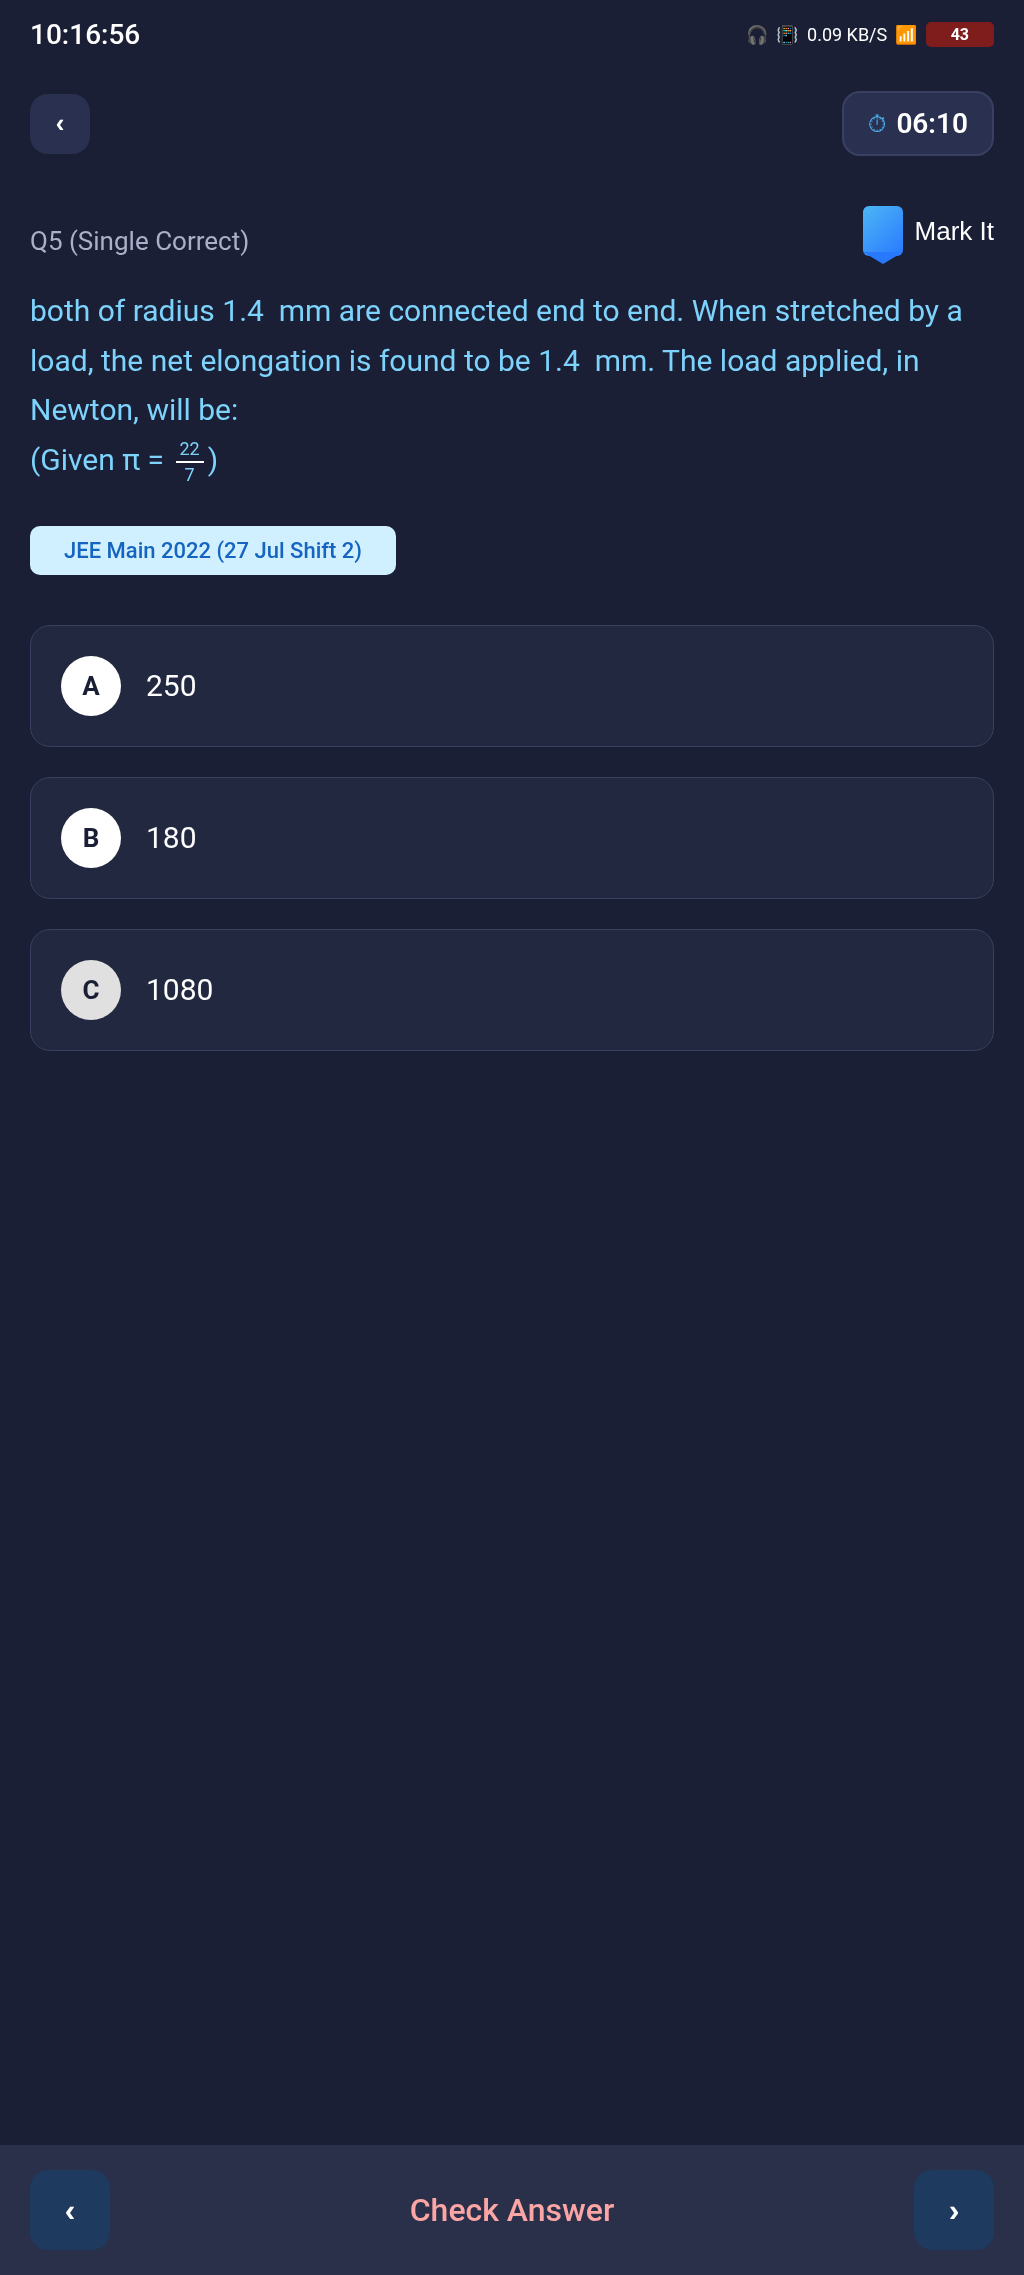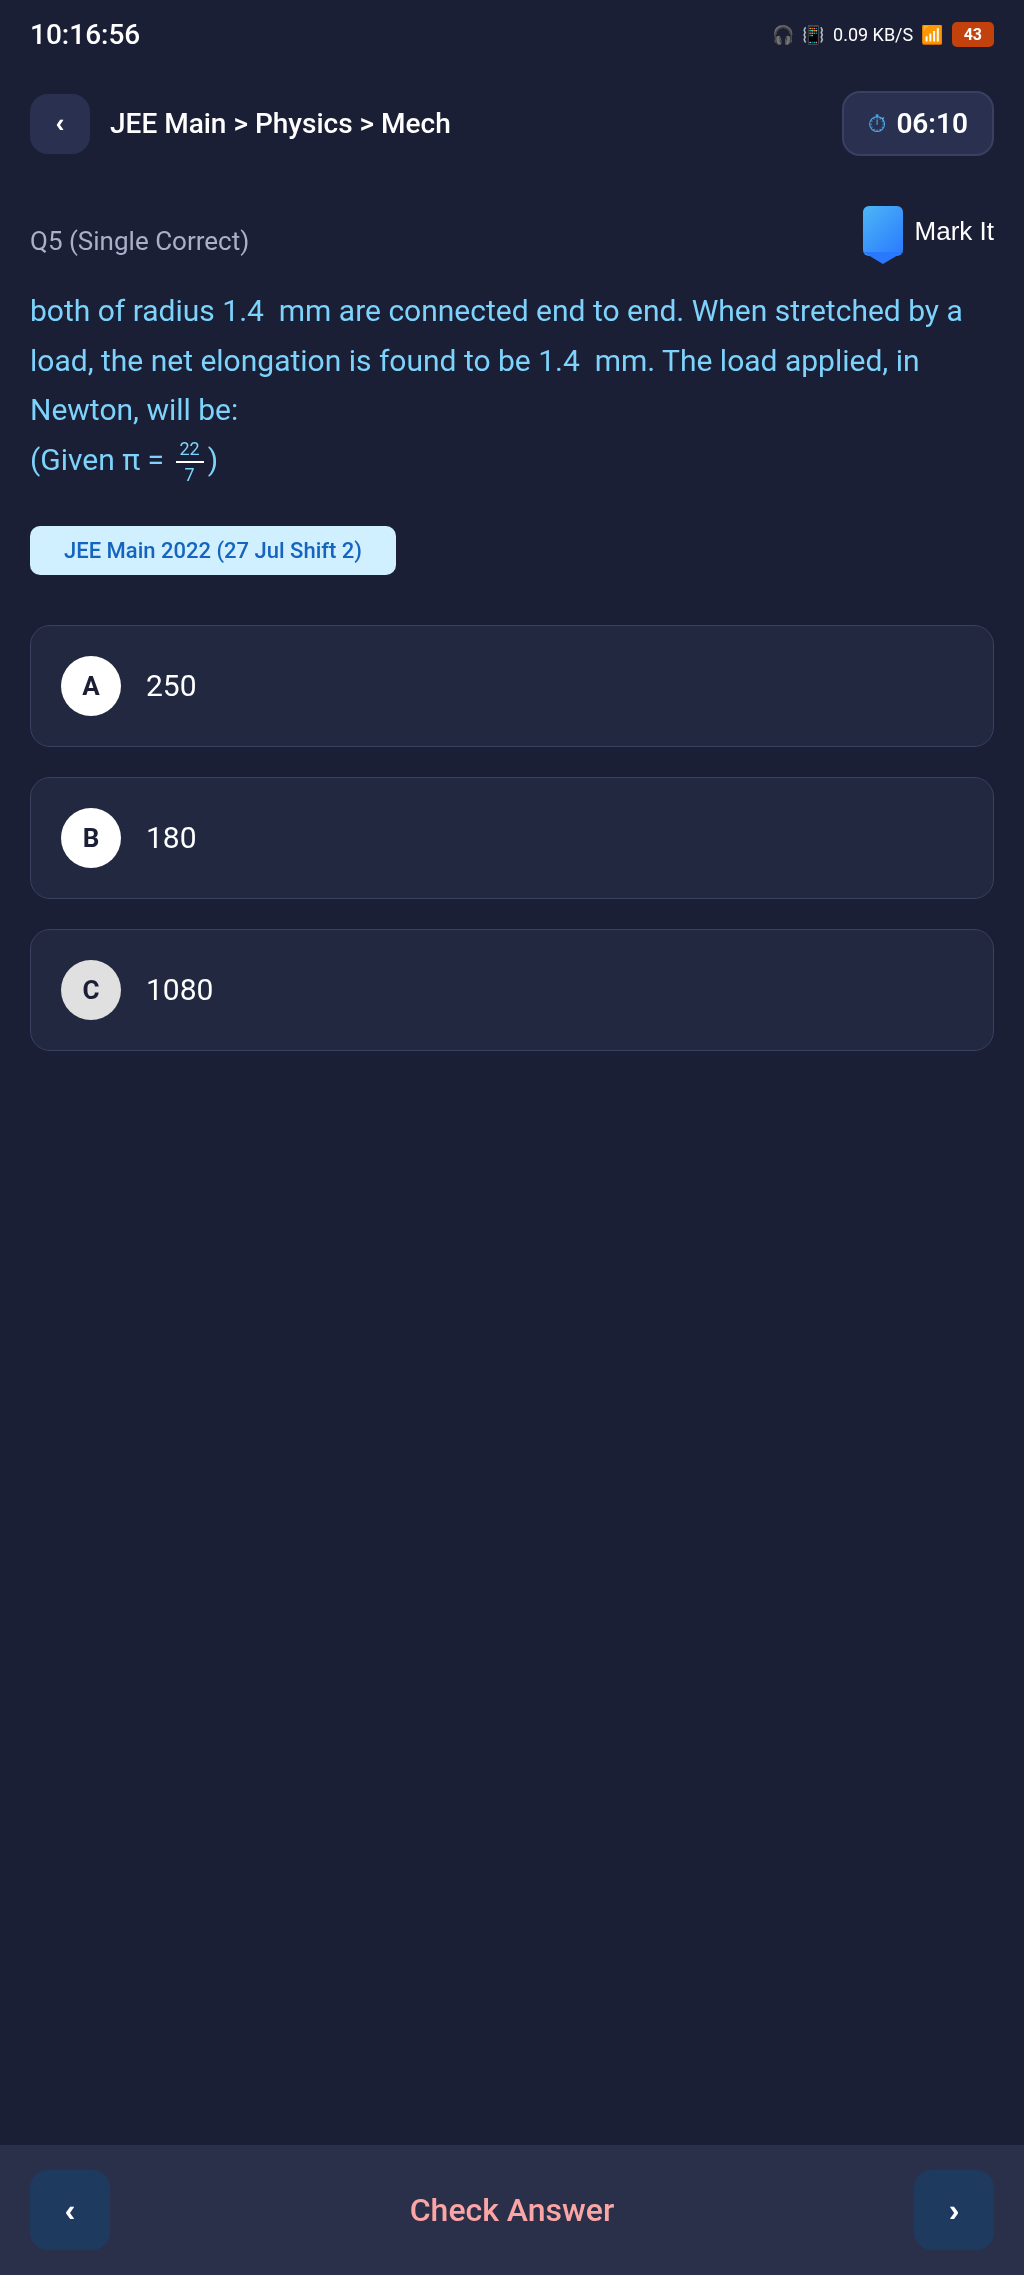--- a/index.html
+++ b/index.html
@@ -38,25 +38,25 @@
       align-items: center;
       gap: 8px;
     }
 
     .status-icon-text {
       font-size: 18px;
       color: #ffffff;
     }
 
     .battery-badge {
-      background-color: #c2410c;
+      background-color: #7f1d1d;
       color: #ffffff;
       font-size: 16px;
       font-weight: bold;
-      padding: 3px 12px;
+      padding: 3px 25px;
       border-radius: 5px;
     }
 
     
     .nav-bar {
       display: flex;
       align-items: center;
       justify-content: space-between;
       padding: 20px 30px;
       margin-top: 10px;
@@ -299,21 +299,20 @@
     <span class="status-icon-text">📶</span>
     <span class="battery-badge">43</span>
   </div>
 </div>
 
 <div class="nav-bar">
   <div class="nav-left">
     <button class="back-button">
       <span class="back-arrow">‹</span>
     </button>
-    <span class="breadcrumb-text">JEE Main &gt; Physics &gt; Mech</span>
   </div>
   <div class="timer-badge">
     <span class="timer-icon">⏱</span>
     <span class="timer-text">06:10</span>
   </div>
 </div>
 
 <div class="question-header">
   <span class="question-label">Q5 (Single Correct)</span>
   <button class="mark-it-button">

